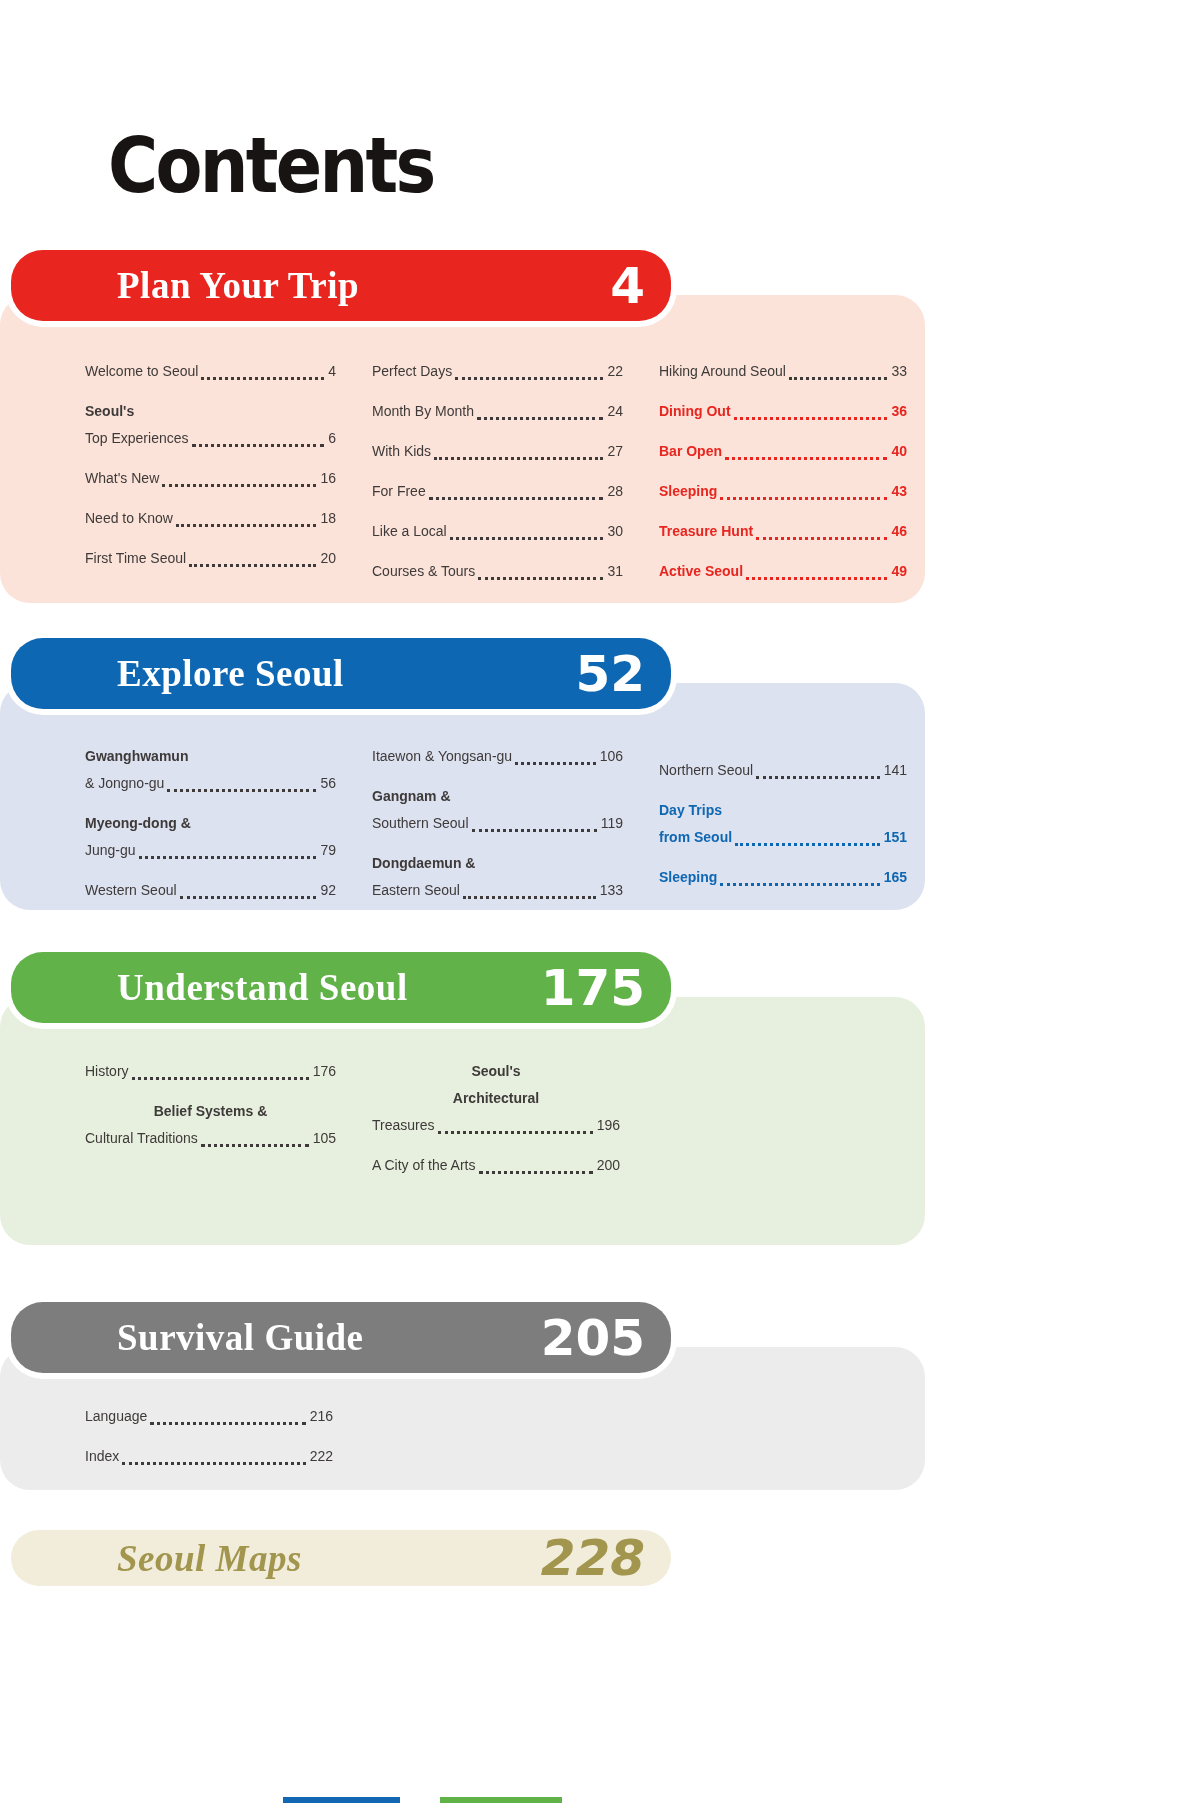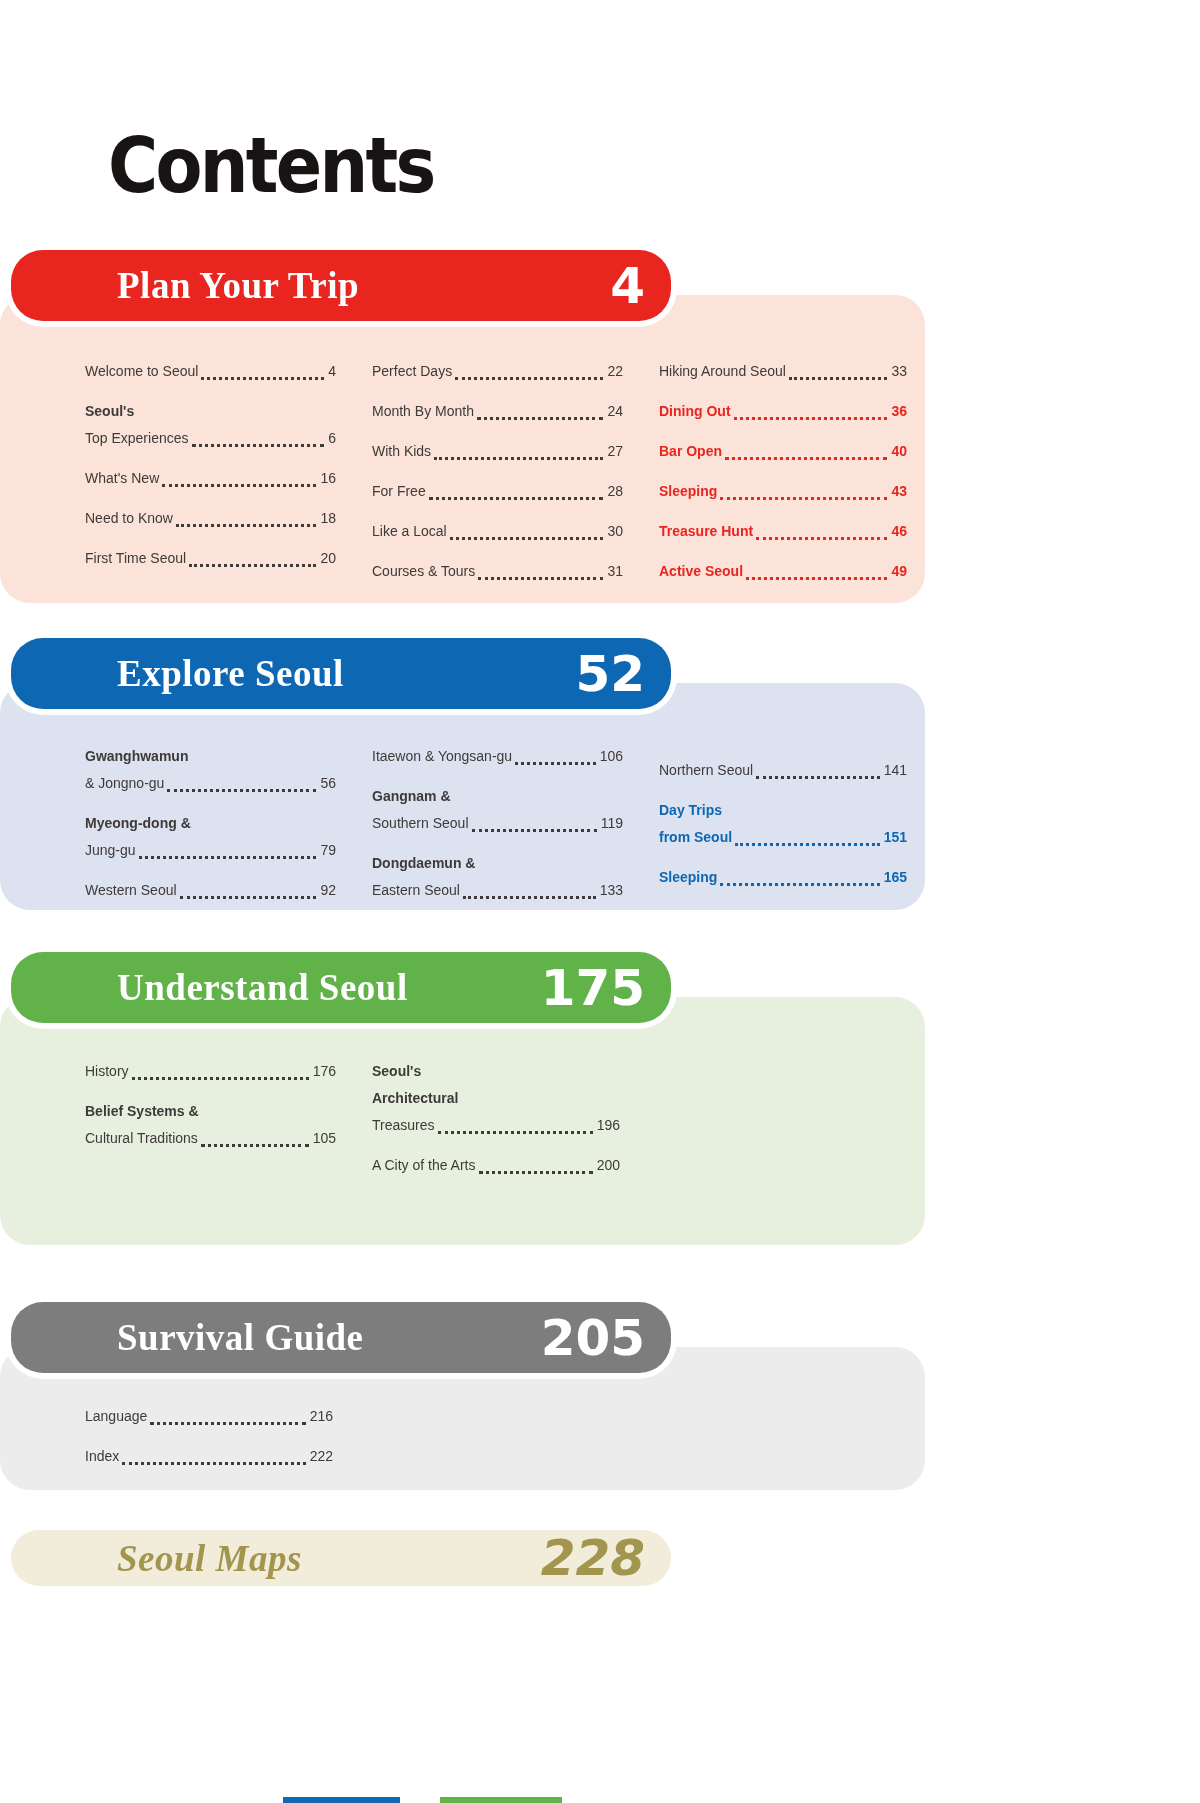--- a/index.html
+++ b/index.html
@@ -40,21 +40,21 @@
   .lbl,.pg{white-space:nowrap;}
   .dots{flex:1;min-width:10px;border-bottom:3px dotted currentColor;margin:0 3px 5px 3px;}
   .pg{margin-left:1px;}
 
   
   .sec-plan-your-trip{top:295px;height:308px;}
   .sec-plan-your-trip .cols{padding-top:63px;}
   .sec-explore-seoul{top:683px;height:227px;}
   .sec-explore-seoul .cols{padding-top:60px;align-items:center;}
   .sec-understand-seoul{top:997px;height:248px;}
-  .sec-understand-seoul .cols{padding-top:61px;}
+  .sec-understand-seoul .cols{padding-top:61px;text-align:center;}
   .sec-survival-guide{top:1347px;height:143px;}
   .sec-survival-guide .cols{padding-top:56px;}
   .sec-seoul-maps{top:1522px;height:76px;width:660px;background:transparent;border-radius:0;}
   .sec-seoul-maps .header{position:relative;top:8px;height:56px;box-shadow:none;font-style:italic;}
 
   .tab{position:absolute;bottom:0;height:6px;}
   .tab-0{left:283px;width:117px;}
   .tab-1{left:440px;width:122px;}
 </style>
 </head>

